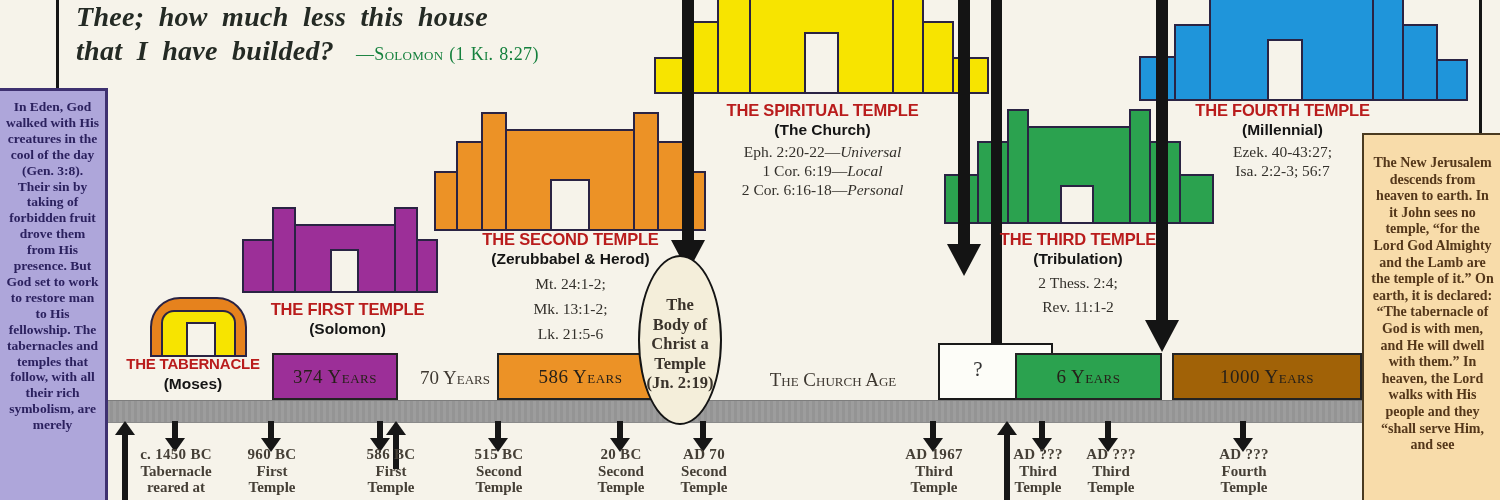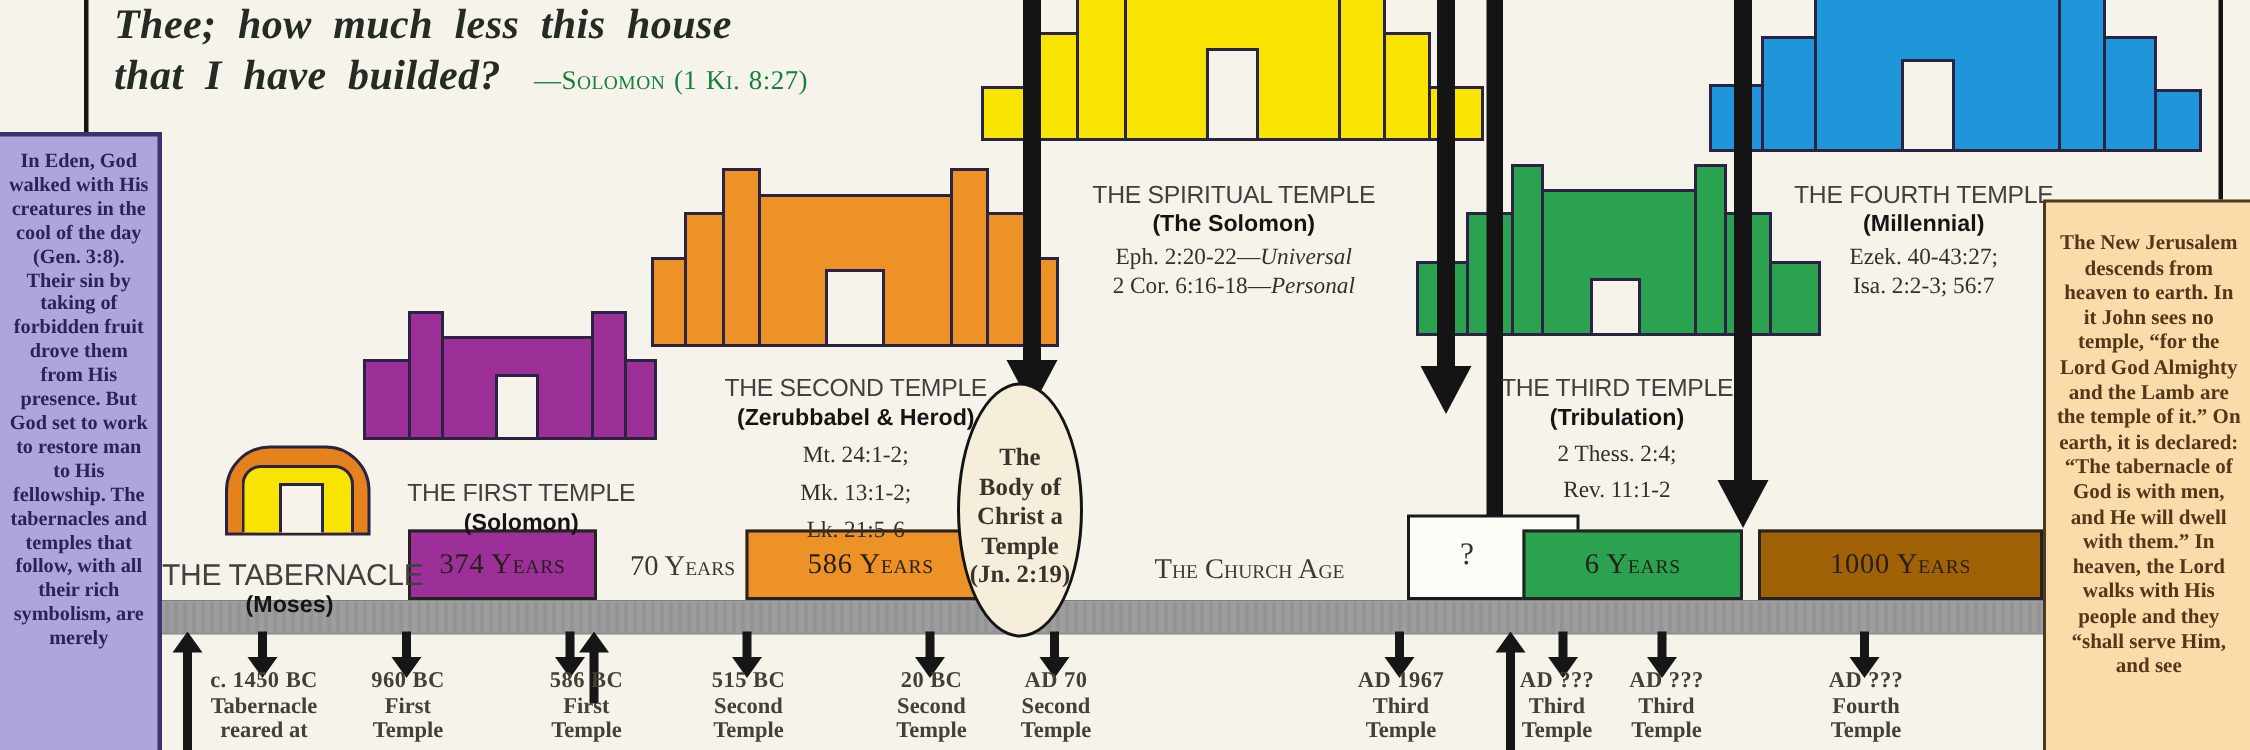--- a/index.html
+++ b/index.html
@@ -36,22 +36,22 @@
   .bartext{font-variant:small-caps;font-size:19px;font-weight:normal;color:#262019;
       letter-spacing:.5px;white-space:nowrap;}
   .freetext{position:absolute;z-index:3;text-align:center;font-variant:small-caps;
       font-size:19px;color:#3e3831;white-space:nowrap;}
   .qbox{position:absolute;left:938px;top:343px;width:115px;height:57px;background:#fdfdf8;
       border:2px solid #1a1a1a;box-sizing:border-box;z-index:3;}
   .qmark{position:absolute;left:938px;top:357px;width:80px;text-align:center;z-index:3;
       font-size:21px;color:#333;}
   
   .tlabel{position:absolute;text-align:center;z-index:6;}
-  .tl-title{font-family:"Liberation Sans",sans-serif;font-weight:normal;font-size:16.5px;
-      line-height:20px;color:#404040;letter-spacing:-.2px;white-space:nowrap;margin-top:20px;}
+  .tl-title{font-family:"Liberation Sans",sans-serif;font-weight:bold;font-size:16.5px;
+      line-height:20px;color:#b91c1c;letter-spacing:-.2px;white-space:nowrap;}
   .tl-sub{font-family:"Liberation Sans",sans-serif;font-weight:bold;font-size:15.5px;
       line-height:19px;color:#141414;}
   .tl-refs{font-size:15.5px;color:#33302b;margin-top:3px;}
   .refline i{}
   
   .oval{position:absolute;left:638px;top:255px;width:84px;height:170px;z-index:7;
       background:#f4eeda;border:2.5px solid #141414;border-radius:50%;
       box-sizing:border-box;text-align:center;padding-top:38px;
       font-size:16.5px;font-weight:bold;line-height:19.5px;color:#3a332b;}
   
@@ -184,41 +184,42 @@
 
   <div class="oval">
     <div>The</div>
     <div>Body of</div>
     <div>Christ a</div>
     <div>Temple</div>
     <div>(Jn. 2:19)</div>
   </div>
 
   <div class="tlabel" style="left:108px;top:354px;width:170px">
-    <div class="tl-title" style="font-size:20px">THE TABERNACLE</div>
+    <div class="tl-title" style="font-size:15px">THE TABERNACLE</div>
     <div class="tl-sub">(Moses)</div>
   </div>
   <div class="tlabel" style="left:260px;top:299px;width:175px">
     <div class="tl-title">THE FIRST TEMPLE</div>
     <div class="tl-sub">(Solomon)</div>
   </div>
   <div class="tlabel" style="left:468px;top:229px;width:205px">
     <div class="tl-title">THE SECOND TEMPLE</div>
     <div class="tl-sub">(Zerubbabel &amp; Herod)</div>
     <div class="tl-refs" style="line-height:25px">
       <div class="refline"><span>Mt. 24:1-2;</span><i></i></div>
       <div class="refline"><span>Mk. 13:1-2;</span><i></i></div>
       <div class="refline"><span>Lk. 21:5-6</span><i></i></div>
     </div>
   </div>
   <div class="tlabel" style="left:710px;top:100px;width:225px">
     <div class="tl-title">THE SPIRITUAL TEMPLE</div>
-    <div class="tl-sub">(The Solomon)</div>
+    <div class="tl-sub">(The Church)</div>
     <div class="tl-refs" style="line-height:19px">
       <div class="refline"><span>Eph. 2:20-22—</span><i>Universal</i></div>
+      <div class="refline"><span>1 Cor. 6:19—</span><i>Local</i></div>
       <div class="refline"><span>2 Cor. 6:16-18—</span><i>Personal</i></div>
     </div>
   </div>
   <div class="tlabel" style="left:998px;top:229px;width:160px">
     <div class="tl-title">THE THIRD TEMPLE</div>
     <div class="tl-sub">(Tribulation)</div>
     <div class="tl-refs" style="line-height:24px">
       <div class="refline"><span>2 Thess. 2:4;</span><i></i></div>
       <div class="refline"><span>Rev. 11:1-2</span><i></i></div>
     </div>

